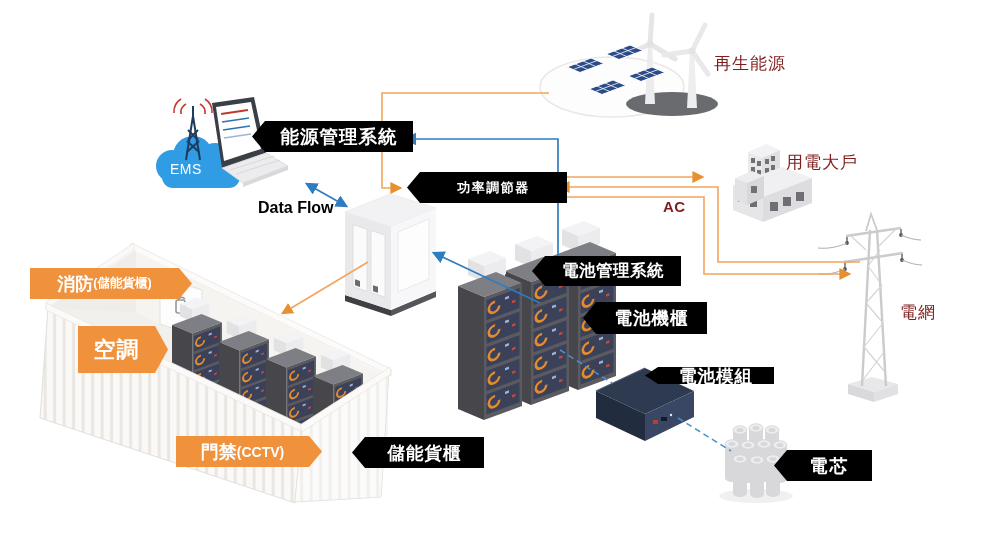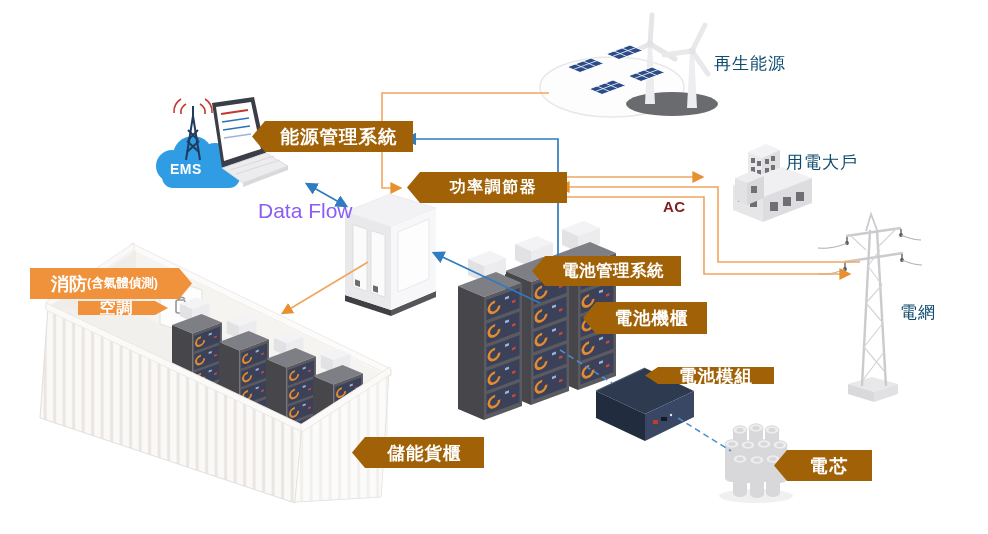--- a/index.html
+++ b/index.html
@@ -2,41 +2,41 @@
 <html><head>
 <meta charset="utf-8">
 <style>
   html,body{margin:0;padding:0;background:#fff;}
   .stage{position:relative;width:988px;height:534px;background:#ffffff;overflow:hidden;
          font-family:"Liberation Sans", sans-serif;}
   svg.art{position:absolute;left:0;top:0;}
   .banner{position:absolute;display:flex;align-items:center;justify-content:center;
           color:#fff;font-weight:bold;white-space:nowrap;
           filter:drop-shadow(-2px 3px 1.5px rgba(70,75,90,.38));}
-  .banner.blue{background:#a16207;clip-path:polygon(0 50%,13px 0,100% 0,100% 100%,13px 100%);padding-left:13px;font-family:Liberation Serif, serif;}
+  .banner.blue{background:#000000;clip-path:polygon(0 50%,13px 0,100% 0,100% 100%,13px 100%);padding-left:13px;font-family:Liberation Serif, serif;}
   .banner.orange{background:#F0913C;clip-path:polygon(0 0,calc(100% - 13px) 0,100% 50%,calc(100% - 13px) 100%,0 100%);padding-right:13px;}
   .b-ems{left:252px;top:121px;width:148px;height:31px;font-size:18.5px;letter-spacing:1px;}
-  .b-pcs{left:407px;top:172px;width:147px;height:31px;font-size:16px;letter-spacing:1.5px;}
+  .b-pcs{left:407px;top:172px;width:147px;height:31px;font-size:13px;letter-spacing:1.5px;}
   .b-bms{left:532px;top:256px;width:136px;height:30px;font-size:16.5px;letter-spacing:.5px;text-align:center;}
   .b-rack{left:583px;top:302px;width:111px;height:32px;font-size:17.5px;letter-spacing:1px;}
   .b-module{left:645px;top:367px;width:116px;height:17px;font-size:17.5px;letter-spacing:1px;}
   .b-cell{left:774px;top:450px;width:85px;height:31px;font-size:18px;letter-spacing:2px;justify-content:center;}
   .b-container{left:352px;top:437px;width:119px;height:31px;font-size:17.5px;letter-spacing:1px;}
   .b-fire{left:30px;top:268px;width:149px;height:31px;font-size:18px;}
   .b-fire .suffix{font-size:12.5px;font-weight:bold;}
-  .b-hvac{left:78px;top:301px;width:77px;height:14px;font-size:16px;letter-spacing:1px;}
+  .b-hvac{left:78px;top:326px;width:77px;height:47px;font-size:22px;letter-spacing:1px;}
   .b-access{left:176px;top:436px;width:133px;height:31px;font-size:18px;}
   .b-access .suffix{font-size:14px;}
-  .glabel{position:absolute;color:#0c4a6e;font-size:17px;letter-spacing:1px;white-space:nowrap;}
+  .glabel{position:absolute;color:#7f1d1d;font-size:17px;letter-spacing:1px;white-space:nowrap;}
   .l-renewable{left:714px;top:52px;}
   .l-consumers{left:786px;top:151px;}
   .l-grid{left:900px;top:301px;}
-  .l-dataflow{left:258px;top:199px;color:#8b5cf6;font-weight:normal;font-size:21px;letter-spacing:0;}
+  .l-dataflow{left:258px;top:199px;color:#000000;font-weight:bold;font-size:16px;letter-spacing:0;}
   .l-ac{left:663px;top:198px;color:#7f1d1d;font-weight:bold;font-size:15px;letter-spacing:.5px;}
-  .l-ems{left:170px;top:161px;color:#fff;font-weight:bold;font-size:14px;letter-spacing:.5px;}
+  .l-ems{left:170px;top:161px;color:#fff;font-weight:normal;font-size:14px;letter-spacing:.5px;}
 </style>
 </head>
 <body>
 
 <div class="stage">
 
 <svg class="art" width="988" height="534" viewBox="0 0 988 534">
   <defs>
     <marker id="arO" viewBox="0 0 10 10" refX="8" refY="5" markerWidth="7.5" markerHeight="7.5" orient="auto-start-reverse">
       <path d="M0,0 L10,5 L0,10 z" fill="#E8902F"></path>
@@ -345,24 +345,28 @@
   <span>電池模組</span>
 </div>
 <div class="banner blue b-cell">
   <span>電芯</span>
 </div>
 <div class="banner blue b-container">
   <span>儲能貨櫃</span>
 </div>
 <div class="banner orange b-fire">
   <span>消防</span>
-      <span class="suffix">(含氣體偵測)</span>
+      <span class="suffix">(儲能貨櫃)</span>
 </div>
 <div class="banner orange b-hvac">
   <span>空調</span>
+</div>
+<div class="banner orange b-access">
+  <span>門禁</span>
+      <span class="suffix">(CCTV)</span>
 </div>
 
 <div class="glabel l-renewable">再生能源</div>
 <div class="glabel l-consumers">用電大戶</div>
 <div class="glabel l-grid">電網</div>
 <div class="glabel l-dataflow">Data Flow</div>
 <div class="glabel l-ac">AC</div>
 <div class="glabel l-ems">EMS</div>
 
 </div>

